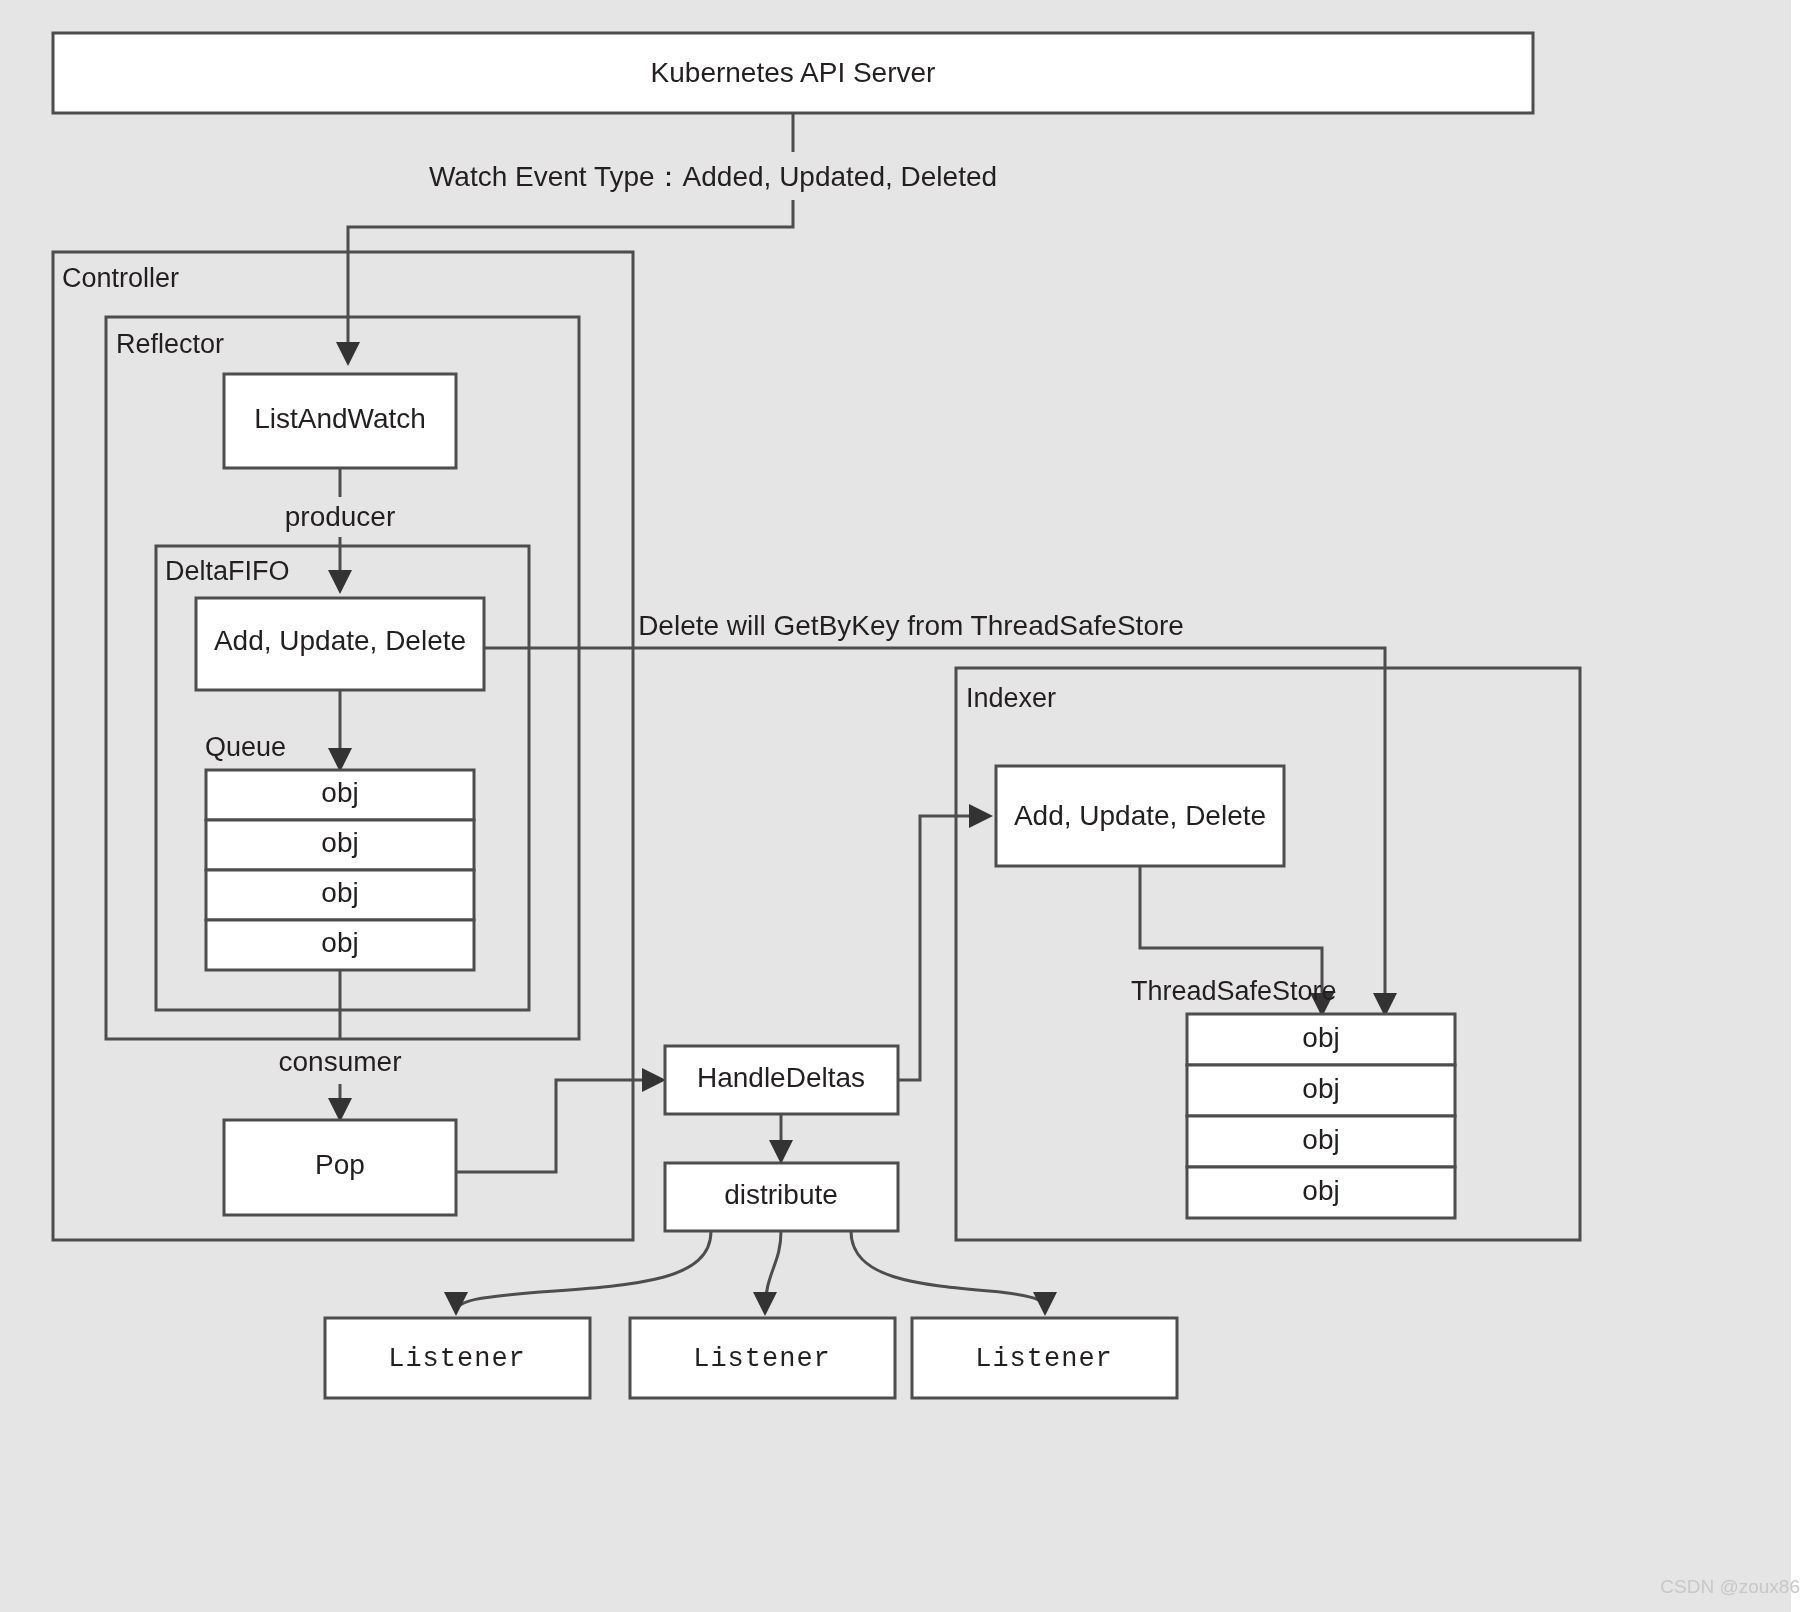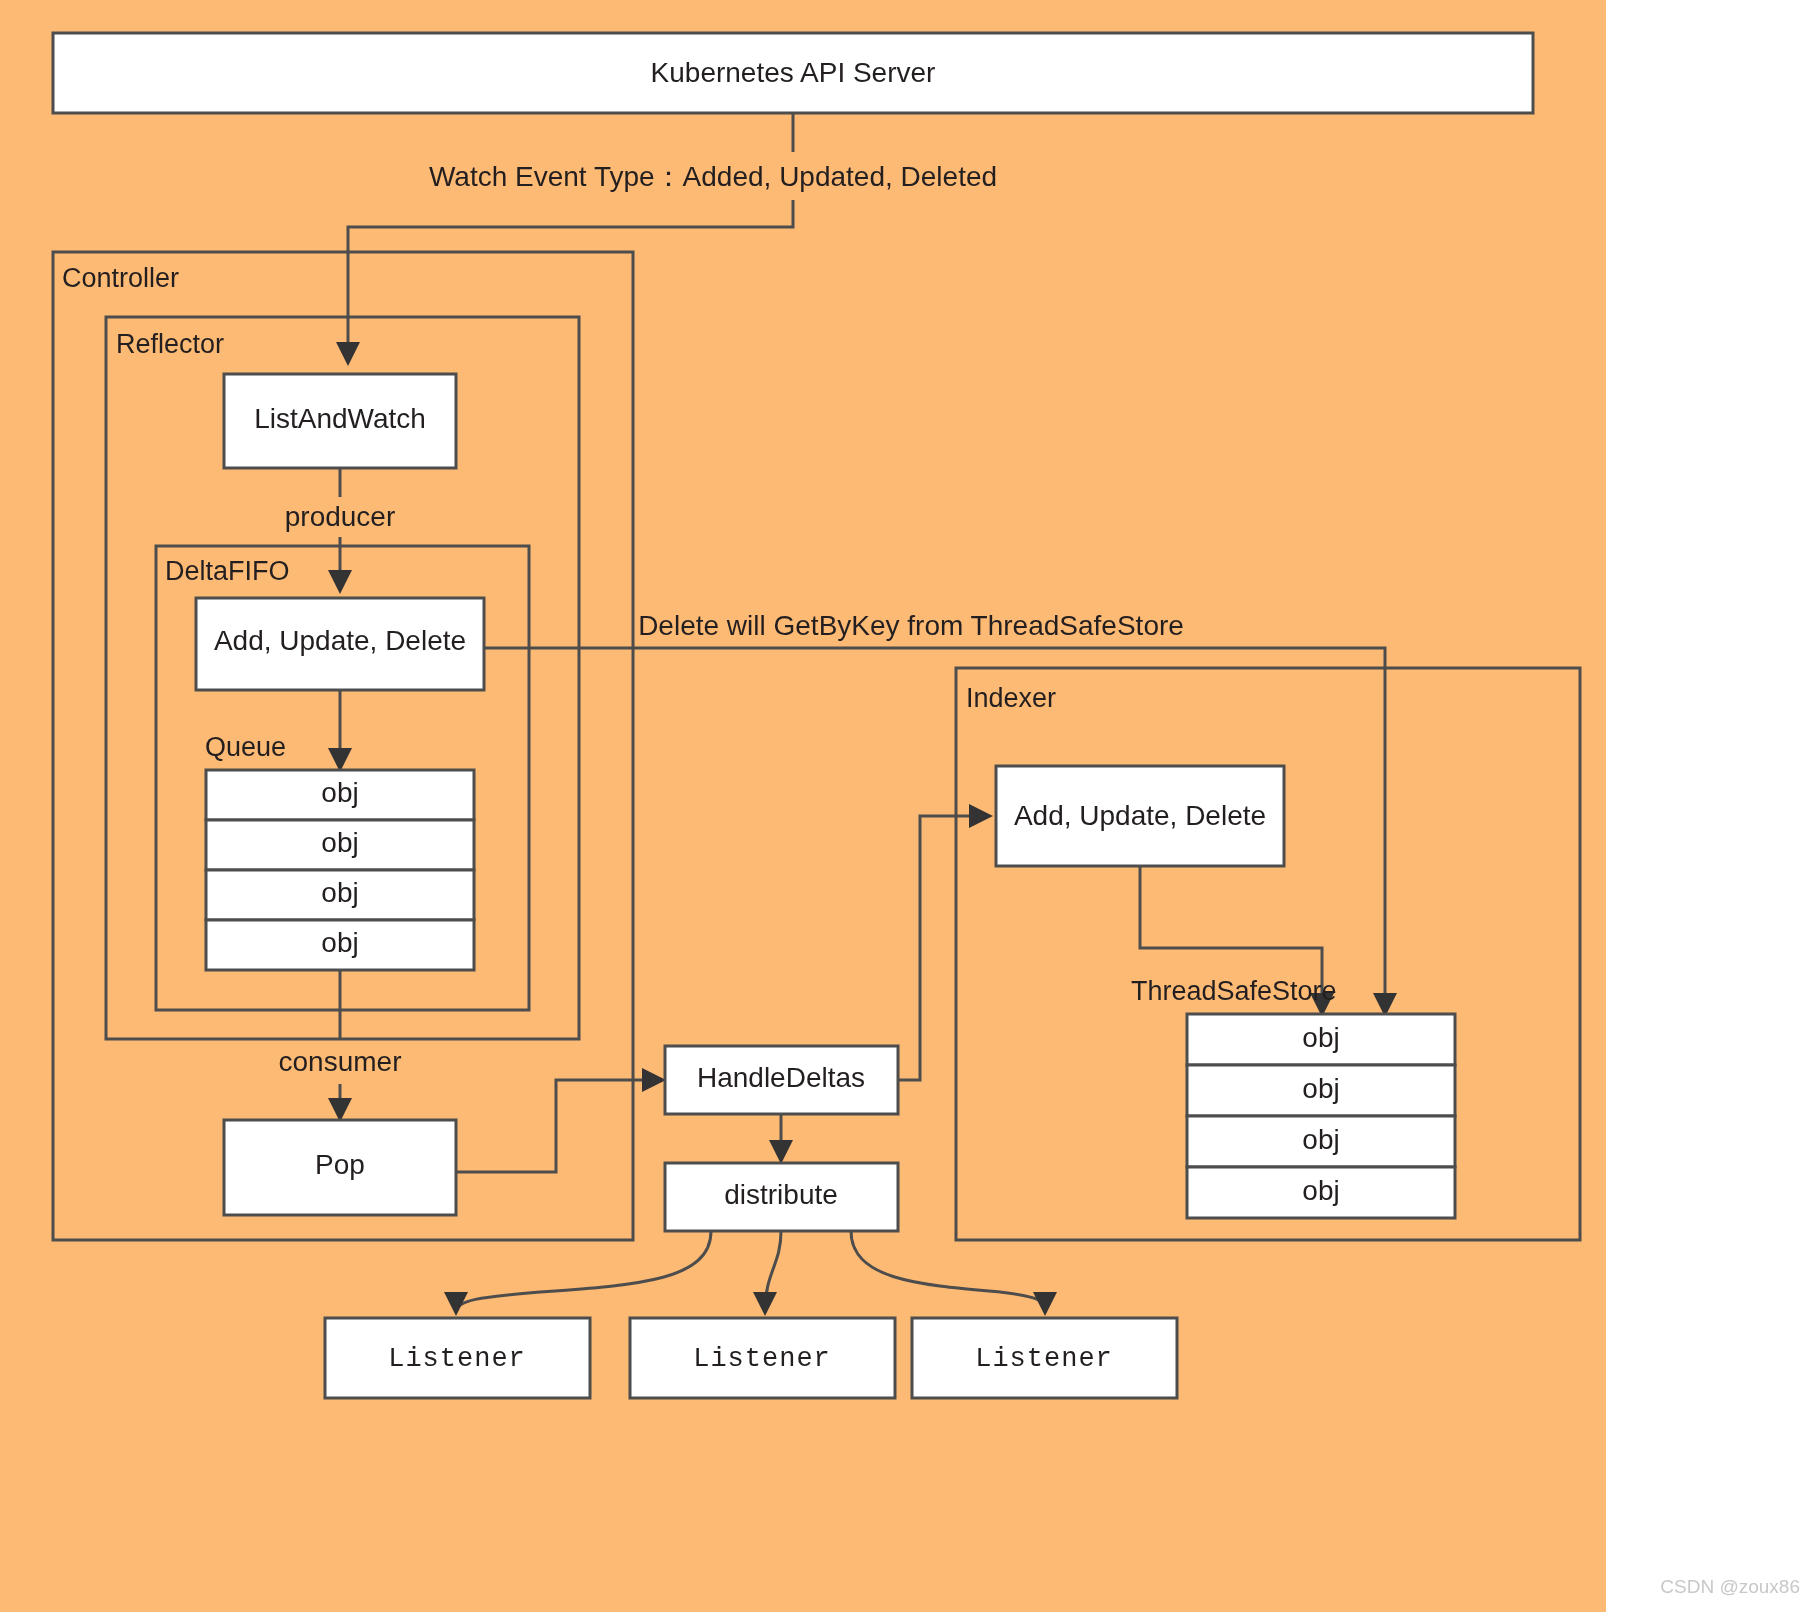--- a/index.html
+++ b/index.html
@@ -2,24 +2,25 @@
 <html><head>
 <meta charset="utf-8">
 <style>
   html, body {
     margin: 0;
     padding: 0;
     background: #ffffff;
   }
   #canvas {
     position: relative;
-    width: 1606px;
+    width: 1750px;
     height: 1612px;
-    background: #fdba74;
+    background: #e5e5e5;
     font-family: "Liberation Sans", sans-serif;
+    padding-left: 41px;
   }
   svg#diagram {
     position: absolute;
     top: 0; left: 0;
     width: 1814px;
     height: 1612px;
   }
   .box {
     fill: #ffffff;
     stroke: #4d4d4d;

